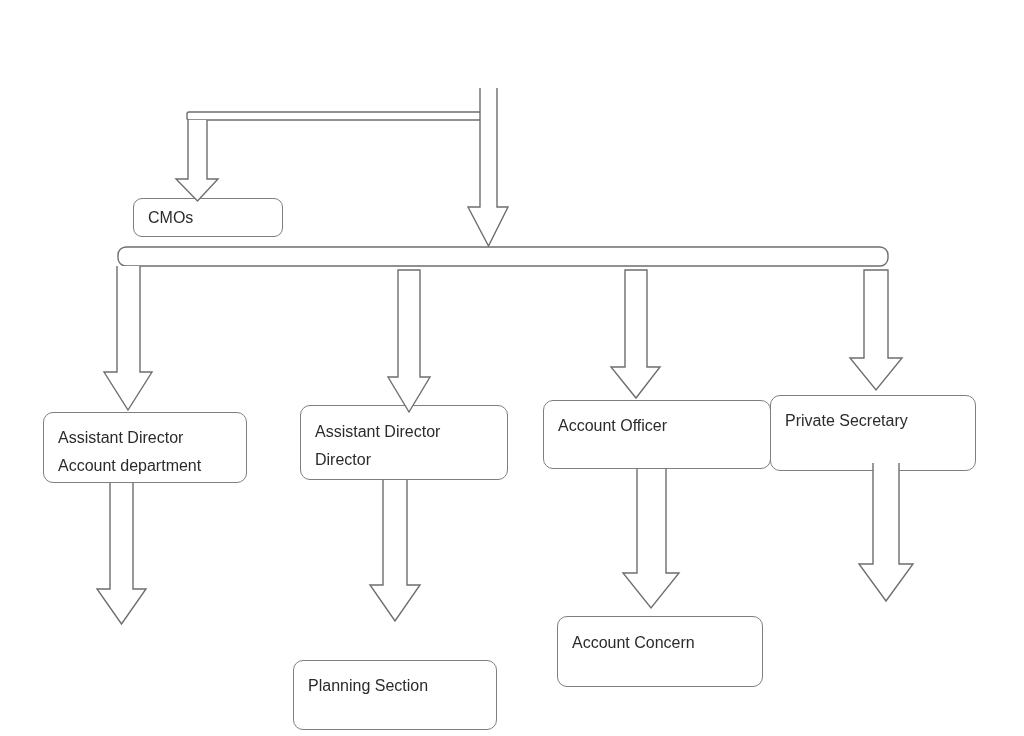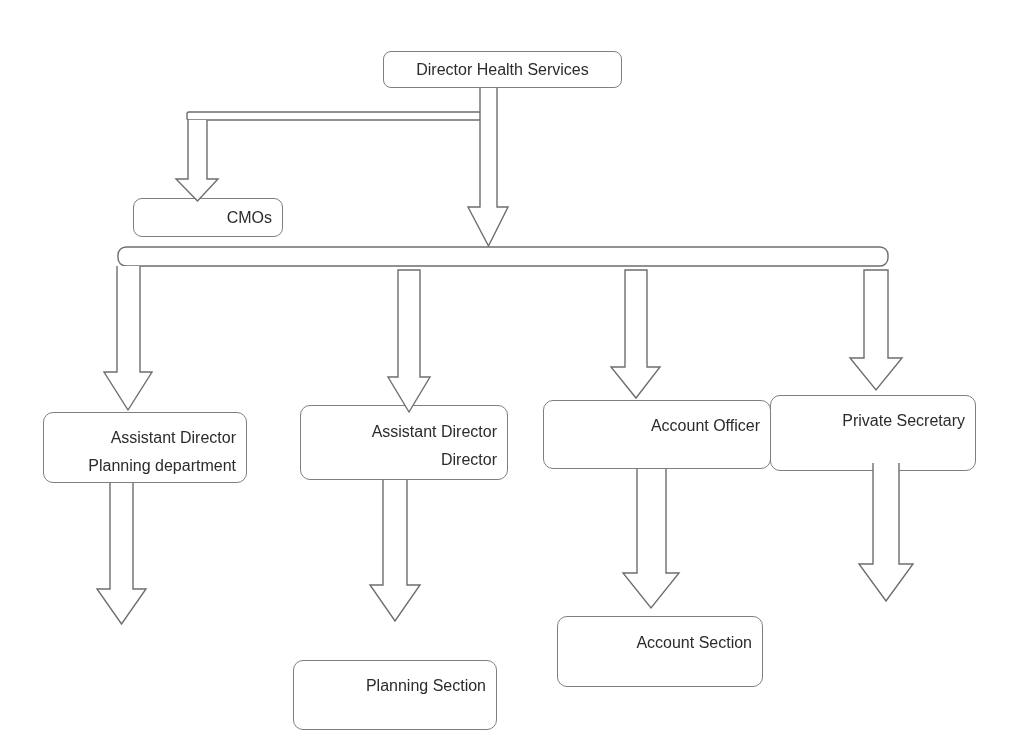--- a/index.html
+++ b/index.html
@@ -37,21 +37,21 @@
     box-sizing: border-box;
     background: #ffffff;
     border: 1.5px solid #7f7f7f;
     border-radius: 10px;
     color: #2b2b2b;
     font-size: 16px;
     line-height: 28px;
     padding: 9px 10px 0 14px;
     display: flex;
     flex-direction: column;
-    align-items: flex-end;
+    align-items: flex-start;
   }
   .node.center-v {
     justify-content: center;
     padding-top: 0;
   }
   .node.center-h {
     align-items: center;
     padding-left: 0;
     padding-right: 0;
   }
@@ -89,31 +89,28 @@
     <path d="M398,270 L398,377 L388,377 L409,412 L430,377 L420,377 L420,270 Z"></path>
     <path d="M625,270 L625,367 L611,367 L636,398 L660,367 L647,367 L647,270 Z"></path>
     <path d="M864,270 L864,358 L850,358 L876,390 L902,358 L888,358 L888,270 Z"></path>
 
     <path d="M110,483 L110,589 L97,589 L121.5,624 L146,589 L133,589 L133,483"></path>
     <path d="M383,480 L383,585 L370,585 L395,621 L420,585 L407,585 L407,480"></path>
     <path d="M637,469 L637,573 L623,573 L651,608 L679,573 L666,573 L666,469"></path>
     <path d="M873,463 L873,564 L859,564 L886,601 L913,564 L899,564 L899,463"></path>
   </svg>
 
-  <div class="node center-v center-h" id="node-director">
-    <span>Director Health Services</span>
-  </div>
 
   <div class="node center-v" id="node-cmos">
     <span>CMOs</span>
   </div>
 
   <div class="node" id="node-ad-concern">
     <span>Assistant Director</span>
-    <span>Planning department</span>
+    <span>Account department</span>
   </div>
 
   <div class="node" id="node-ad-planning">
     <span>Assistant Director</span>
     <span>Director</span>
   </div>
 
   <div class="node" id="node-account-officer">
     <span>Account Officer</span>
   </div>
@@ -121,17 +118,17 @@
   <div class="node" id="node-private-secretary">
     <span>Private Secretary</span>
   </div>
 
 
   <div class="node" id="node-planning-section">
     <span>Planning Section</span>
   </div>
 
   <div class="node" id="node-account-section">
-    <span>Account Section</span>
+    <span>Account Concern</span>
   </div>
 
 
 </div>
 
 </body></html>

